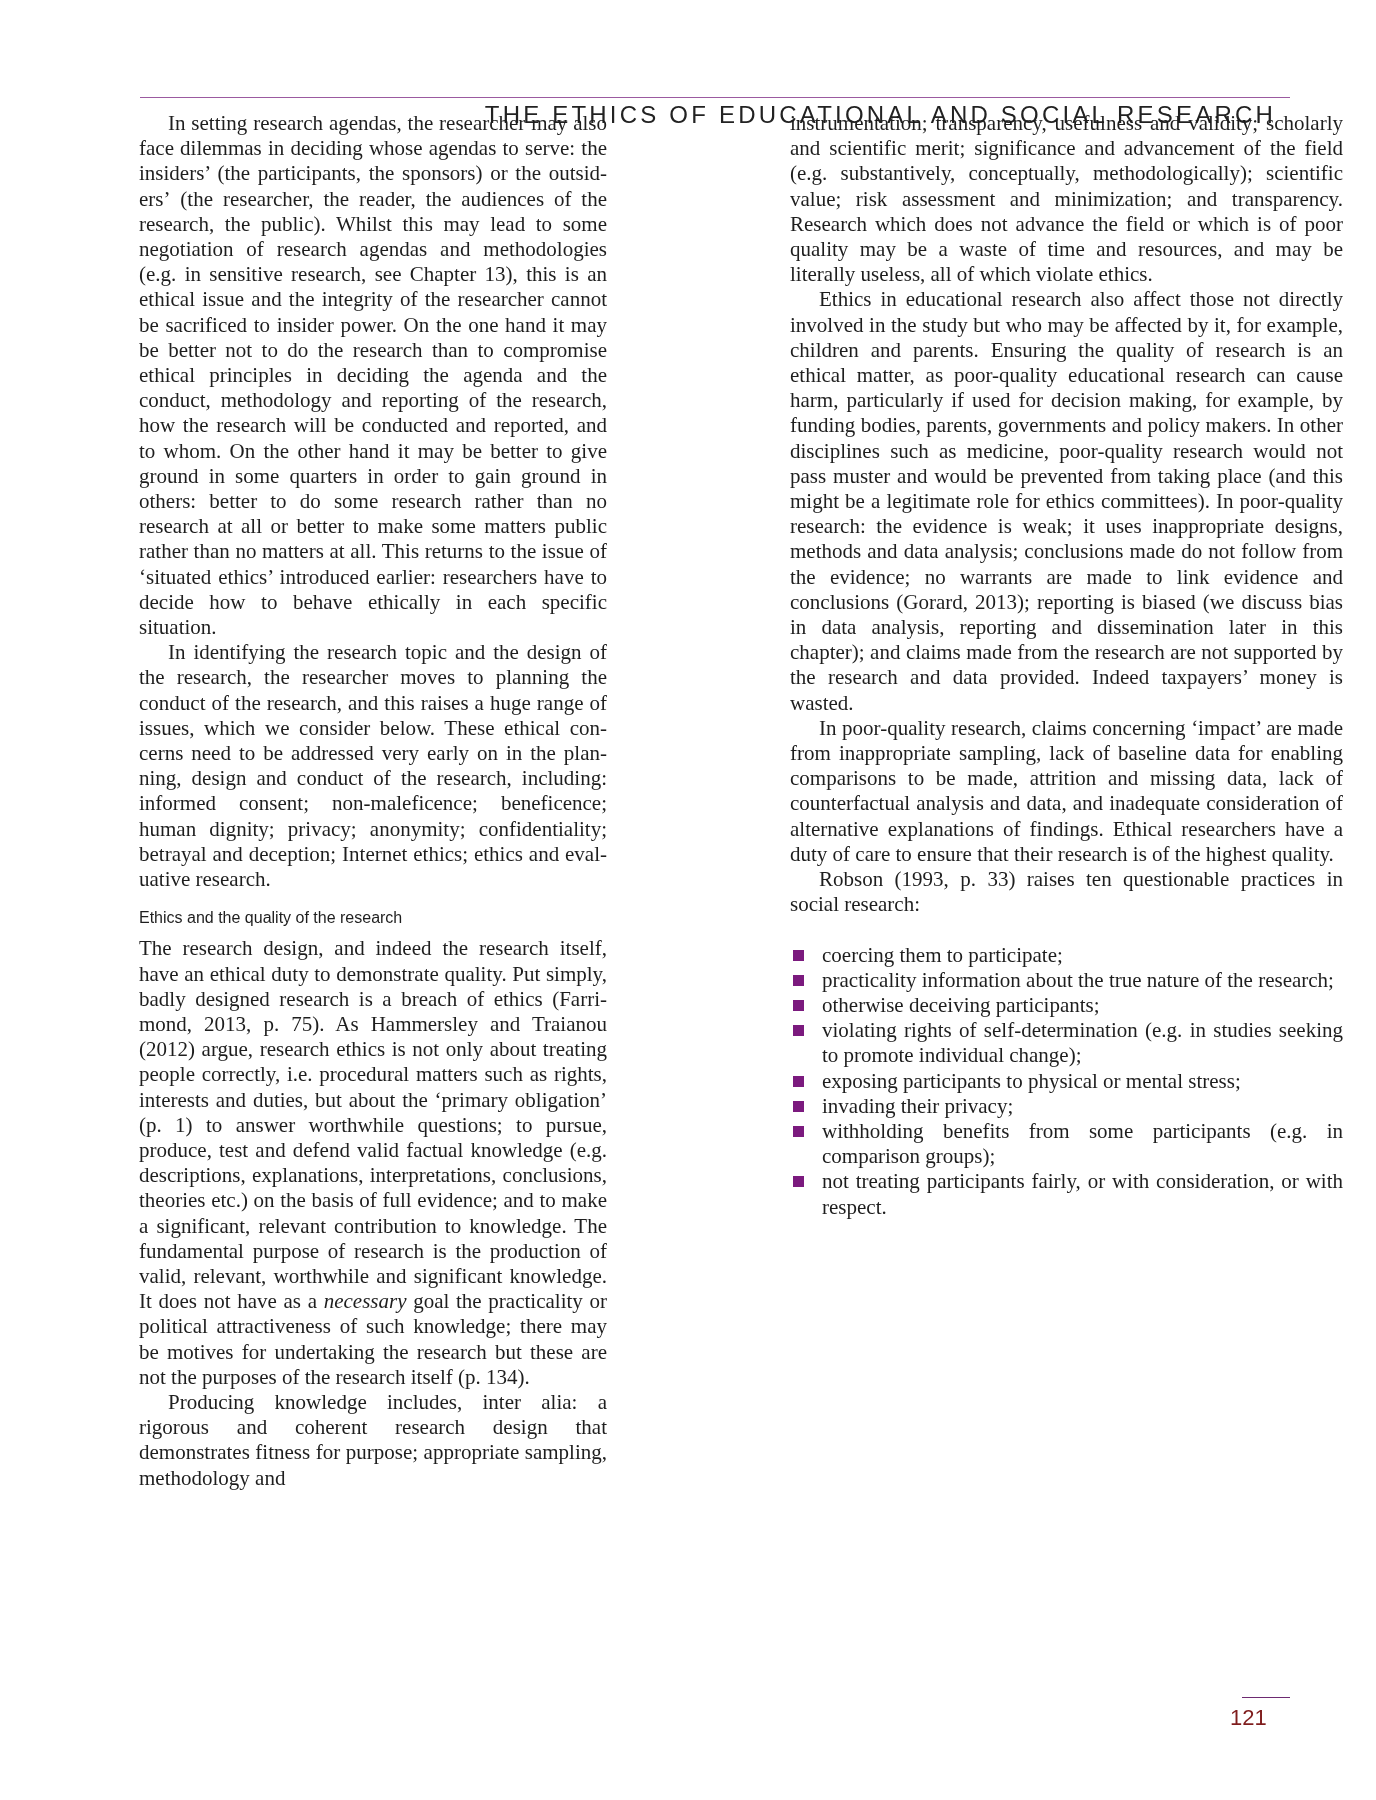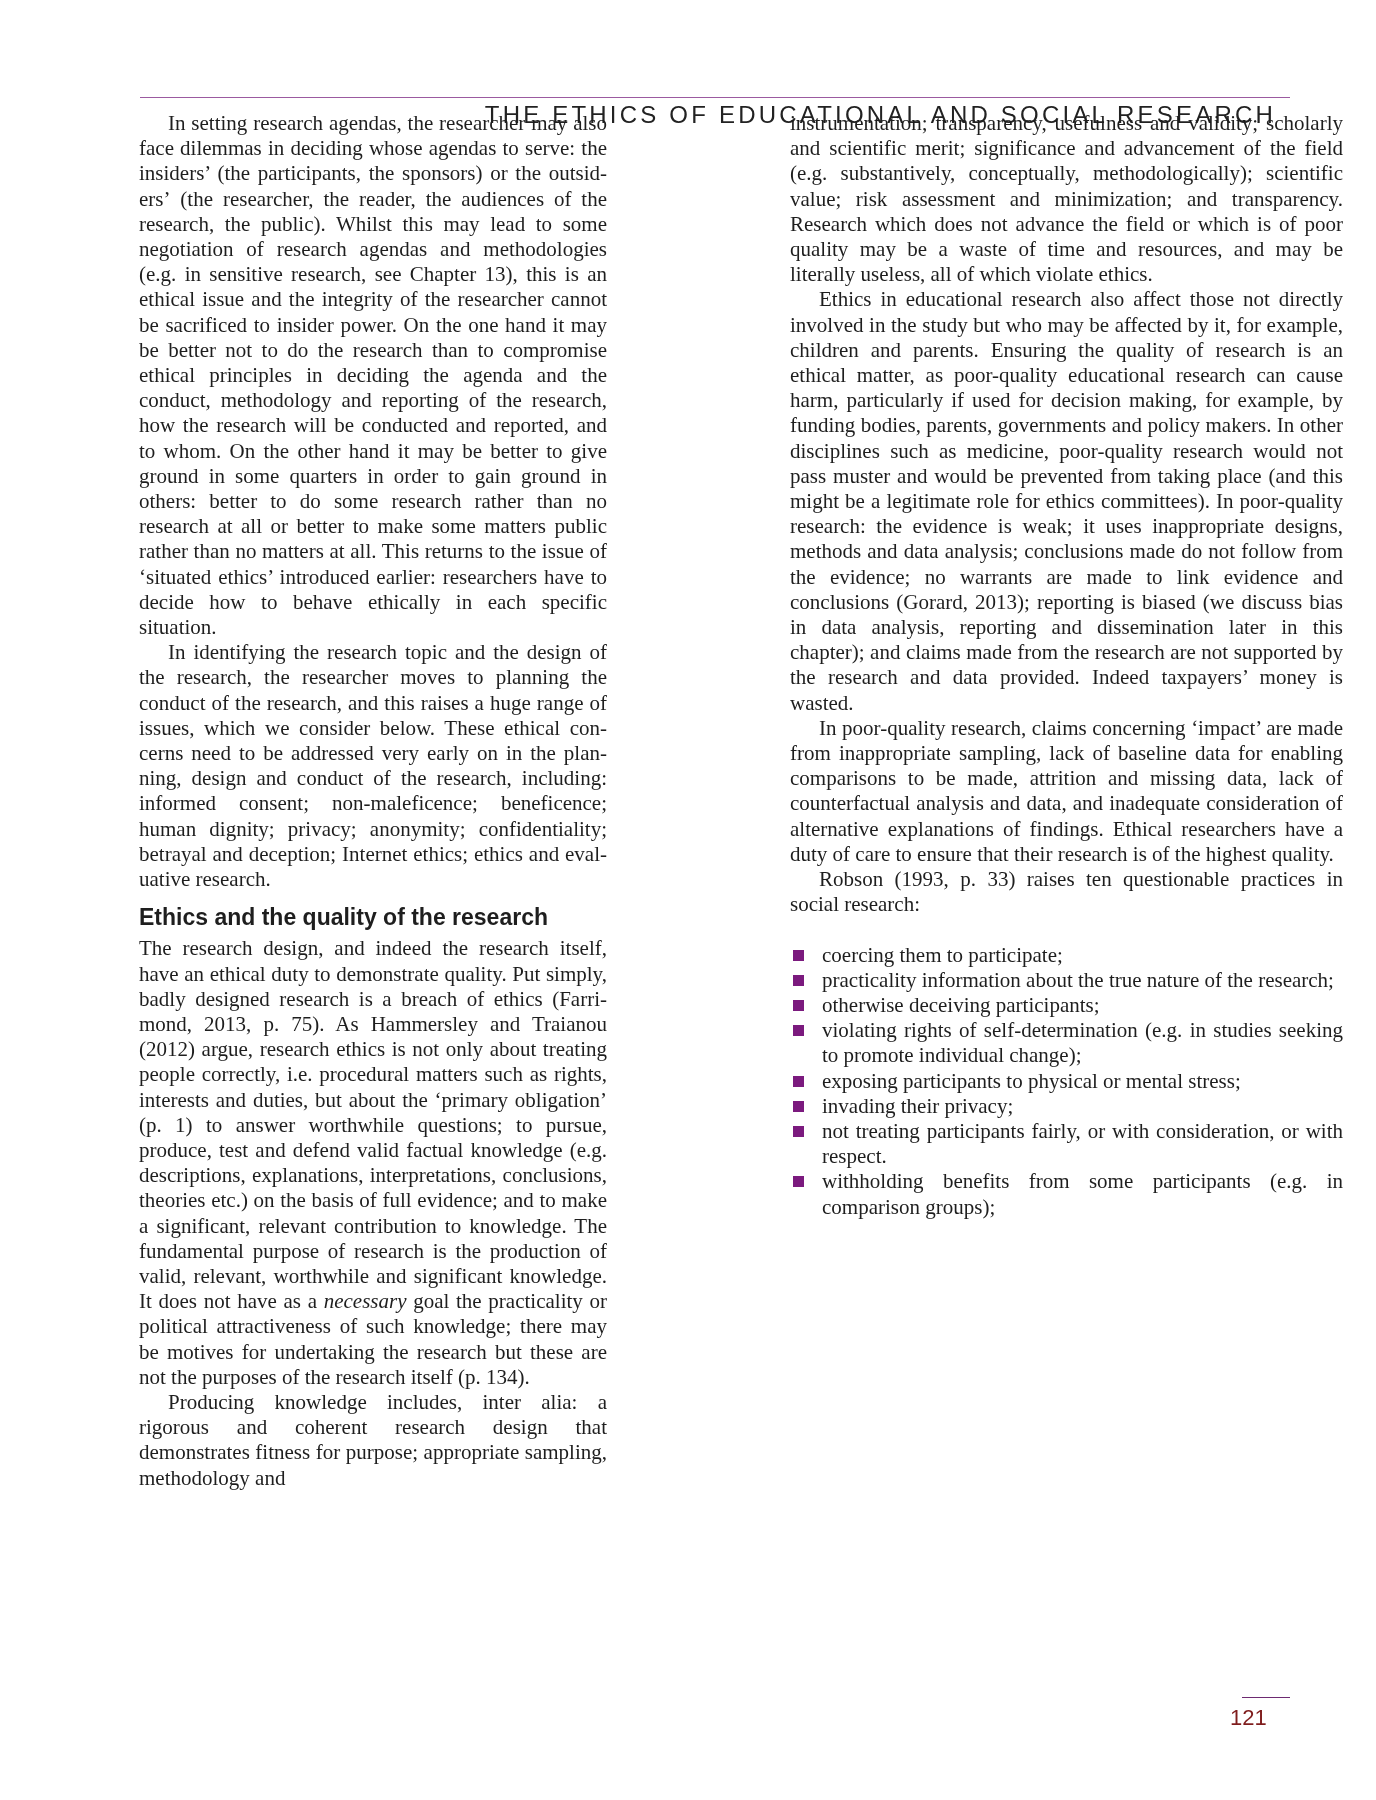--- a/index.html
+++ b/index.html
@@ -16,22 +16,22 @@
   .col {
     position: absolute; top: 111px; width: 486px;
     font-family: "Liberation Serif", serif; font-size: 21px; line-height: 25.2px;
     color: #1e1e1e; text-align: justify; hyphens: manual;
   }
   .col.left { left: 139px; }
   .col.right { left: 732px; width: 554px; }
   .col p { margin: 0; text-indent: 29px; }
   .col p.noindent { text-indent: 0; }
   h2.section {
-    font-family: "Liberation Sans", sans-serif; font-weight: bold;
-    font-size: 23px; color: #1e1e1e; margin: 13px 0 6px 0; line-height: 25px;
+    font-family: "Liberation Sans", sans-serif; font-weight: normal;
+    font-size: 16px; color: #1e1e1e; margin: 13px 0 6px 0; line-height: 25px;
   }
   ul.bullets { list-style: none; margin: 25px 0 0 0; padding: 0; }
   ul.bullets li { position: relative; padding-left: 32px; }
   ul.bullets li .bullet {
     position: absolute; left: 3px; top: 7px; width: 11px; height: 11px;
     background: #7b1a7e;
   }
   .folio-rule {
     position: absolute; left: 1242px; width: 48px; top: 1697px;
     border-top: 1.5px solid #6d2a71;
@@ -61,19 +61,19 @@
   <p>Ethics in educational research also affect those not directly involved in the study but who may be affected by it, for example, children and parents. Ensuring the quality of research is an ethical matter, as poor-quality educational research can cause harm, particularly if used for decision making, for example, by funding bodies, parents, governments and policy makers. In other disciplines such as medicine, poor-quality research would not pass muster and would be prevented from taking place (and this might be a legitimate role for ethics committees). In poor-quality research: the evidence is weak; it uses inappropriate designs, methods and data analysis; conclusions made do not follow from the evidence; no warrants are made to link evidence and conclusions (Gorard, 2013); reporting is biased (we discuss bias in data analysis, reporting and dissemination later in this chapter); and claims made from the research are not supported by the research and data provided. Indeed taxpayers’ money is wasted.</p>
   <p>In poor-quality research, claims concerning ‘impact’ are made from inappropriate sampling, lack of baseline data for enabling comparisons to be made, attrition and missing data, lack of counterfactual analysis and data, and inadequate consideration of alternative explanations of findings. Ethical researchers have a duty of care to ensure that their research is of the highest quality.</p>
   <p>Robson (1993, p. 33) raises ten questionable practices in social research:</p>
   <ul class="bullets">
     <li><span class="bullet"></span><span>coercing them to participate;</span></li>
     <li><span class="bullet"></span><span>practicality information about the true nature of the research;</span></li>
     <li><span class="bullet"></span><span>otherwise deceiving participants;</span></li>
     <li><span class="bullet"></span><span>violating rights of self-determination (e.g. in studies seeking to promote individual change);</span></li>
     <li><span class="bullet"></span><span>exposing participants to physical or mental stress;</span></li>
     <li><span class="bullet"></span><span>invading their privacy;</span></li>
+    <li><span class="bullet"></span><span>withholding benefits from some participants (e.g. in comparison groups);</span></li>
     <li><span class="bullet"></span><span>not treating participants fairly, or with considera­tion, or with respect.</span></li>
-    <li><span class="bullet"></span><span>withholding benefits from some participants (e.g. in comparison groups);</span></li>
   </ul>
 </div>
 
 <div class="folio-rule"></div>
 <div class="folio">121</div>
 
 </body></html>

